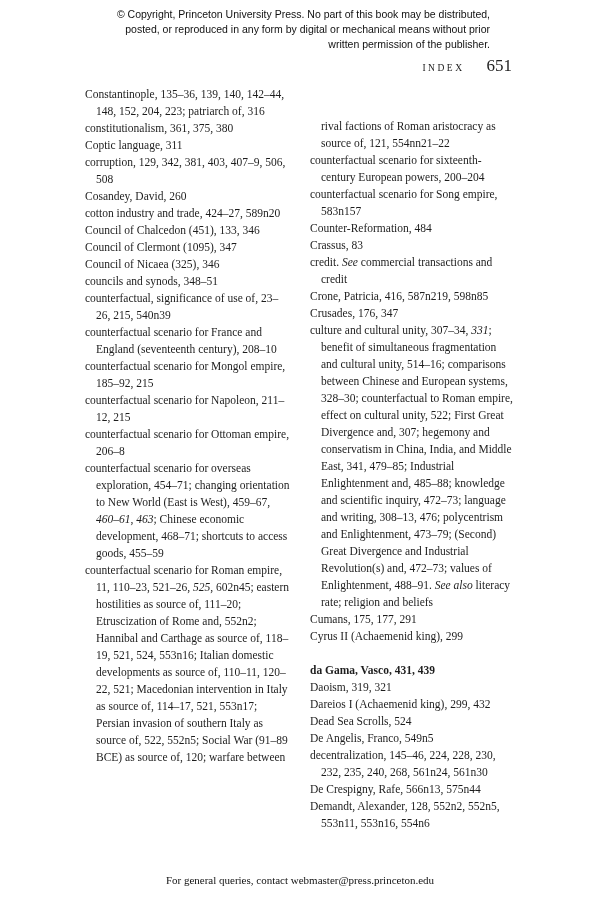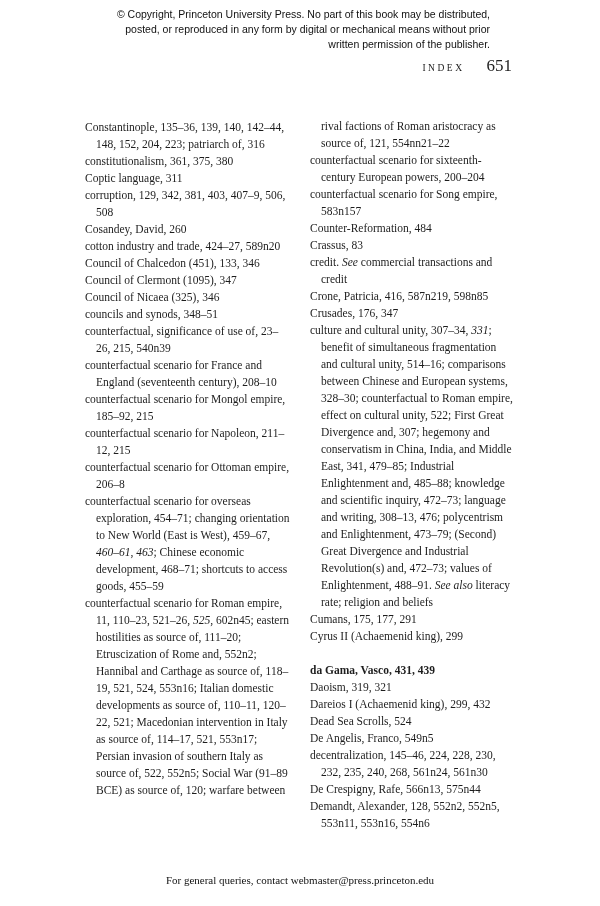--- a/index.html
+++ b/index.html
@@ -42,21 +42,20 @@
     margin-left: 22px;
     color: #222222;
   }
   .columns {
     position: absolute;
     top: 86px;
     left: 85px;
     width: 430px;
     display: flex;
     gap: 20px;
-    align-items: center;
   }
   .col {
     width: 205px;
     font-size: 11.5px;
     line-height: 17px;
     color: #1d1d1d;
   }
   .entry {
     padding-left: 11px;
     text-indent: -11px;

